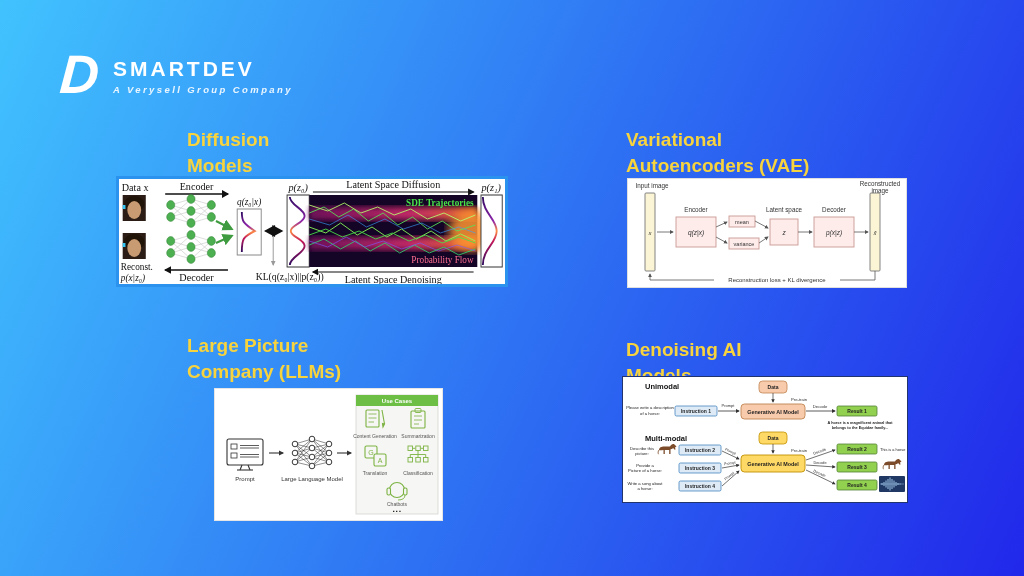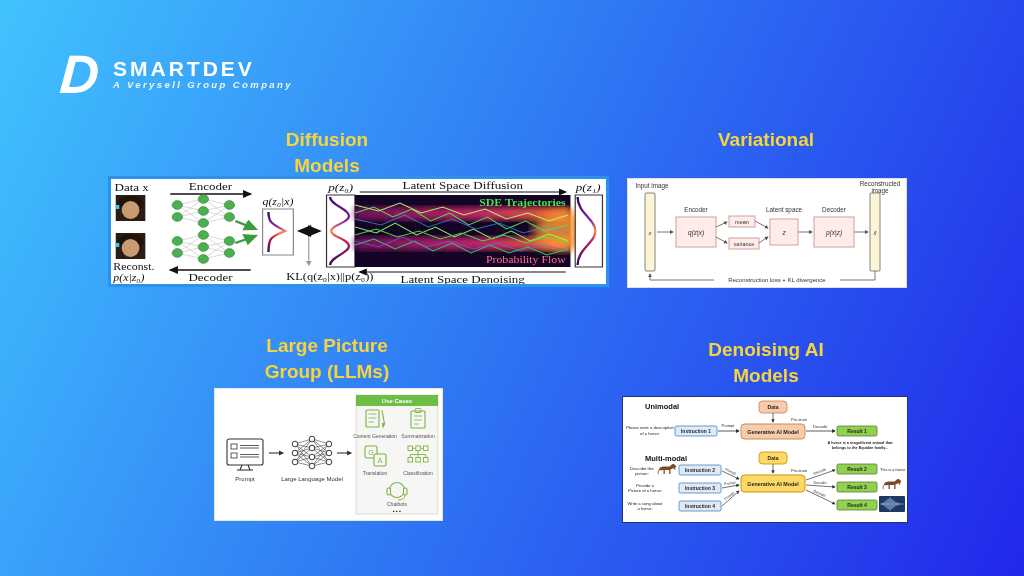--- a/index.html
+++ b/index.html
@@ -4,30 +4,30 @@
 <style>
   *{margin:0;padding:0;box-sizing:border-box}
   html,body{width:1024px;height:576px;overflow:hidden;font-family:"Liberation Sans",sans-serif}
   .slide{position:absolute;inset:0;width:1024px;height:576px;
     background:linear-gradient(115deg,#41C3FE 0%,#2E72F3 52%,#2127EA 100%)}
   .logo{position:absolute;left:60px;top:52px;display:flex;align-items:flex-start;gap:14px}
   .logo-mark{color:#fff;font-size:54px;font-weight:bold;font-style:italic;line-height:.85;
     transform:skewX(-4deg);font-family:"Liberation Sans",sans-serif}
   .logo-text{padding-top:6px}
   .brand{color:#fff;font-size:21px;font-weight:bold;letter-spacing:3px;line-height:1}
-  .tagline{color:#eaf6ff;font-size:9.5px;font-style:italic;font-weight:bold;letter-spacing:2.4px;}
-  .sec-title{position:absolute;width:280px;text-align:center;color:#F7D33E;font-weight:bold;
+  .tagline{color:#eaf6ff;font-size:9.5px;font-style:italic;font-weight:bold;letter-spacing:2.4px;margin-top:5px}
+  .sec-title{position:absolute;width:280px;color:#F7D33E;font-weight:bold;
     font-size:19px;line-height:1.35}
   .sec-title span{display:block}
   .panel{position:absolute;background:#fff}
   .panel svg{display:block;width:100%;height:100%}
-  #diffusion-panel{left:108px;top:176px;width:501px;height:111px;border:3px solid #2B93EE}
+  #diffusion-panel{left:116px;top:176px;width:392px;height:111px;border:3px solid #2B93EE}
   #vae-panel{left:627px;top:178px;width:280px;height:110px;border:1px solid #e0e0e0}
   #llm-panel{left:214px;top:388px;width:229px;height:133px;border:1px solid #e6e6e6}
-  #mm-panel{left:622px;top:396px;width:286px;height:127px;border:1px solid #22346E}
+  #mm-panel{left:622px;top:376px;width:286px;height:127px;border:1px solid #22346E}
   text{font-family:"Liberation Sans",sans-serif}
   .serif{font-family:"Liberation Serif",serif}
 </style>
 </head>
 <body>
 
 <div class="slide">
 
   <div class="logo">
     <div class="logo-mark">D</div>
@@ -36,24 +36,25 @@
       <div class="tagline">A Verysell Group Company</div>
     </div>
   </div>
 
   <div class="sec-title" style="left:187px;top:127px">
     <span>Diffusion</span>
     <span>Models</span>
   </div>
   <div class="sec-title" style="left:626px;top:127px">
     <span>Variational</span>
+    <span>Autoencoders (VAE)</span>
   </div>
   <div class="sec-title" style="left:187px;top:333px">
     <span>Large Picture</span>
-    <span>Group (LLMs)</span>
+    <span>Company (LLMs)</span>
   </div>
   <div class="sec-title" style="left:626px;top:337px">
     <span>Denoising AI</span>
     <span>Models</span>
   </div>
 
   <div class="panel" id="diffusion-panel">
   <svg viewBox="0 0 418 105" preserveAspectRatio="none">
     <defs>
       <marker id="d-ab" markerWidth="7" markerHeight="7" refX="5" refY="3" orient="auto">

